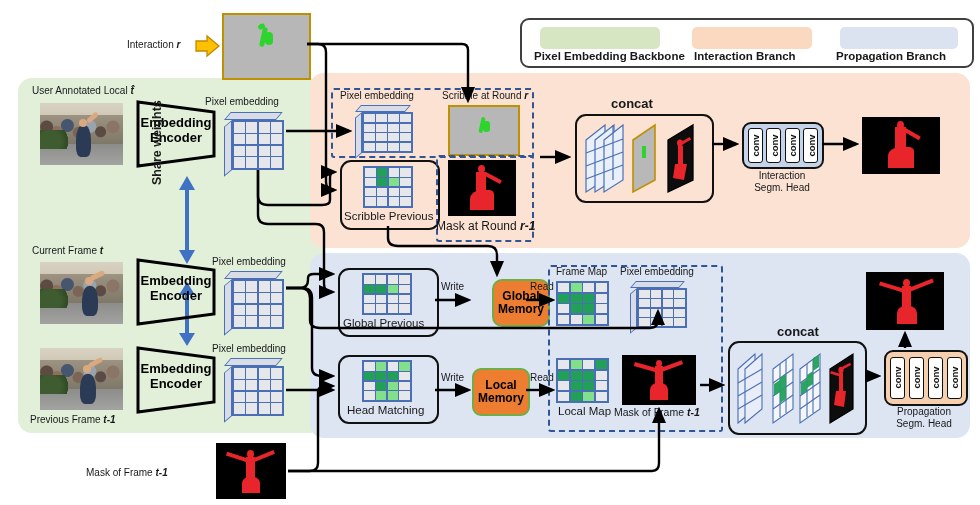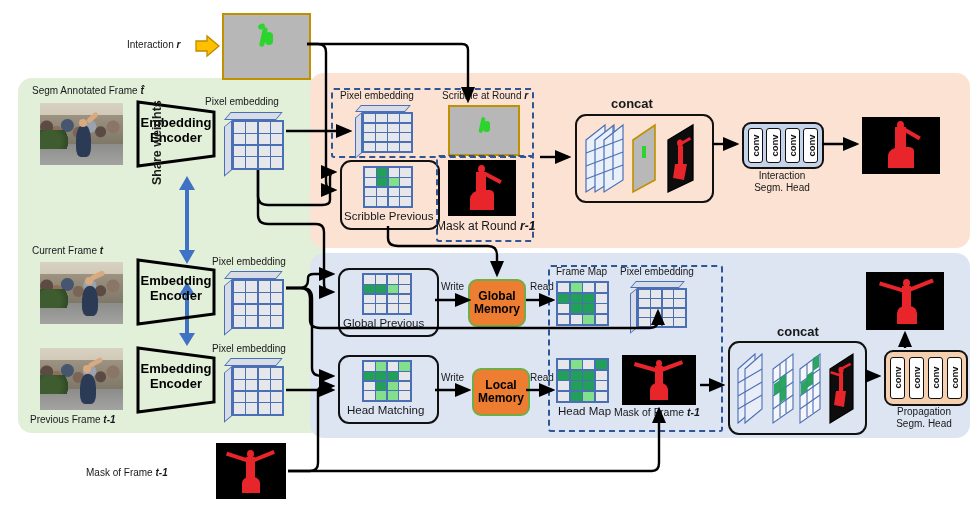--- a/index.html
+++ b/index.html
@@ -90,37 +90,47 @@
 </style>
 </head>
 <body>
 
 <div id="stage">
 
   <div class="panel p-green" style="left:18px;top:78px;width:305px;height:355px;"></div>
   <div class="panel p-orange" style="left:310px;top:73px;width:660px;height:175px;"></div>
   <div class="panel p-blue" style="left:310px;top:253px;width:660px;height:185px;"></div>
 
+  <div id="legend" style="left:520px;top:18px;width:450px;height:46px;">
+    <div class="lg-sw" style="left:18px;top:7px;width:120px;background:#d6e6c3;"></div>
+    <div class="lg-tx" style="left:12px;top:30px;">Pixel Embedding Backbone</div>
+
+    <div class="lg-sw" style="left:170px;top:7px;width:120px;background:#fbd9c0;"></div>
+    <div class="lg-tx" style="left:172px;top:30px;">Interaction Branch</div>
+
+    <div class="lg-sw" style="left:318px;top:7px;width:118px;background:#dbe2f0;"></div>
+    <div class="lg-tx" style="left:314px;top:30px;">Propagation Branch</div>
+  </div>
 
   <div class="lbl" style="left:127px;top:39px;">
     <span>Interaction</span>
     <i>r</i>
   </div>
   <svg class="abs" style="left:196px;top:36px;width:24px;height:20px;">
     <polygon points="0,5 11,5 11,0 23,10 11,20 11,15 0,15" fill="#ffc000" stroke="#c08a00" stroke-width="1.3"></polygon>
   </svg>
 
   <div class="grayframe" style="left:222px;top:13px;width:85px;height:63px;">
     <div class="scrib" style="left:37px;top:12px;width:5px;height:20px;border-radius:3px;transform:rotate(12deg);"></div>
     <div class="scrib" style="left:41px;top:17px;width:8px;height:13px;border-radius:4px;"></div>
     <div class="scrib" style="left:34px;top:9px;width:7px;height:5px;border-radius:3px;transform:rotate(-30deg);"></div>
   </div>
 
   <div class="lbl" style="left:32px;top:85px;">
-    <span>Segm Annotated Frame</span>
+    <span>User Annotated Local</span>
     <i>t̂</i>
   </div>
   <div class="photo" style="left:40px;top:103px;width:83px;height:62px;">
     <div class="ph-sky"></div>
       <div class="ph-crowd"></div>
       <div class="ph-ground"></div>
       <div class="ph-bush"></div>
     <div class="ph-dancer" style="left:36px;top:22px;width:15px;height:32px;"></div>
     <div class="ph-skin" style="left:39px;top:16px;width:8px;height:8px;"></div>
     <div class="ph-skin" style="left:46px;top:12px;width:13px;height:5px;transform:rotate(-40deg);border-radius:3px;"></div>
@@ -412,21 +422,21 @@
       <span></span>
       <span></span>
     <span></span>
       <span></span>
       <span></span>
       <span></span>
   </div>
   <div class="modlabel" style="left:343px;top:317px;">Global Previous</div>
 
   <div class="lbl" style="left:441px;top:281px;">Write</div>
-  <div class="mem" style="left:468px;top:279px;width:54px;height:44px;">
+  <div class="mem" style="left:492px;top:279px;width:54px;height:44px;border-radius:10px;">
     <div>
       <span>Global</span><br>
       <span>Memory</span>
     </div>
   </div>
   <div class="lbl" style="left:530px;top:281px;">Read</div>
 
   <div class="modbox" style="left:338px;top:355px;width:97px;height:65px;"></div>
   <div class="grid" style="left:362px;top:360px;width:50px;height:42px;grid-template-columns:repeat(4,1fr);grid-template-rows:repeat(4,1fr);">
     <span></span>
@@ -514,21 +524,21 @@
       <span></span>
     <span></span>
       <span style="background:#22a05a;"></span>
       <span style="background:#22a05a;"></span>
       <span></span>
     <span></span>
       <span style="background:#22a05a;"></span>
       <span style="background:#83e08a;"></span>
       <span></span>
   </div>
-  <div class="modlabel" style="left:558px;top:405px;">Head Map</div>
+  <div class="modlabel" style="left:558px;top:405px;">Local Map</div>
 
   <div class="maskimg" style="left:622px;top:355px;width:74px;height:50px;">
     <div class="mk" style="left:33px;top:11px;width:8px;height:20px;"></div>
     <div class="mk" style="left:28px;top:28px;width:18px;height:17px;border-radius:40% 40% 0 0;"></div>
     <div class="mk" style="left:34px;top:5px;width:6px;height:7px;border-radius:50%;"></div>
     <div class="mk" style="left:12px;top:10px;width:22px;height:3.5px;transform:rotate(16deg);"></div>
     <div class="mk" style="left:39px;top:9px;width:22px;height:3.5px;transform:rotate(-20deg);"></div>
   </div>
   <div class="lbl" style="left:614px;top:406px;font-size:10.5px;">
     <span>Mask of Frame</span>

